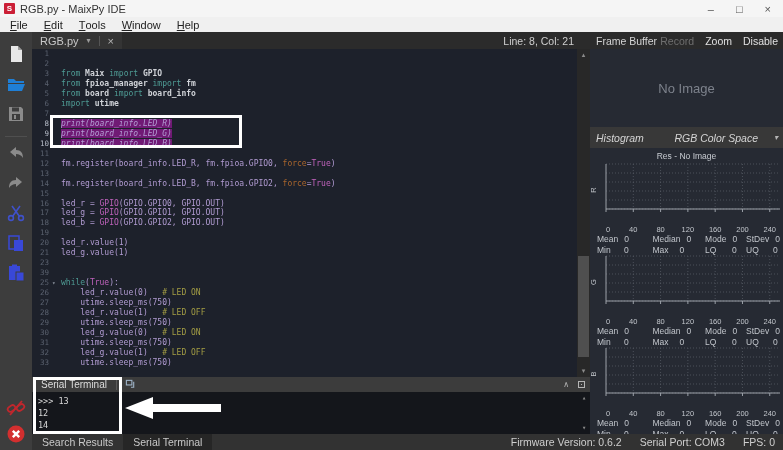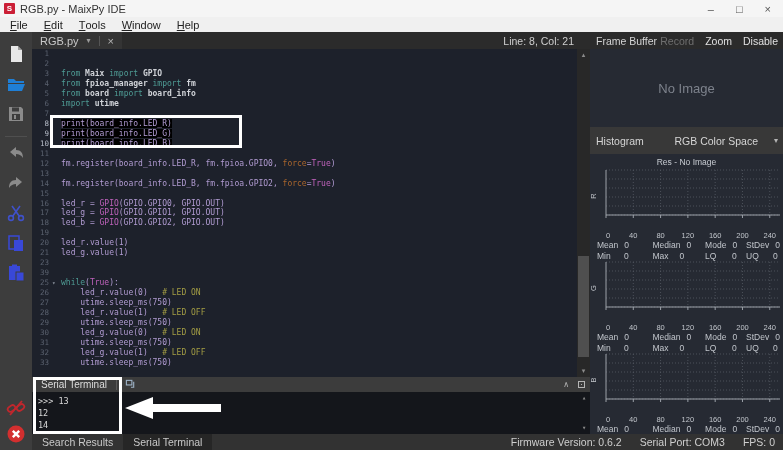--- a/index.html
+++ b/index.html
@@ -44,21 +44,21 @@
   .file-tab .close { color:#b5b5b5; font-size:11px; }
   .line-col { margin-left:auto; padding-right:16px; font-size:10.5px; color:#cfcfcf; }
 
   .editor { position:absolute; left:0; top:17px; width:558px; height:328px; background:#1d212b;
     font-family:"DejaVu Sans Mono", monospace; font-size:8px; overflow:hidden; }
   .code-line { display:flex; height:9.95px; align-items:center; white-space:pre; }
   .gutter { width:20px; flex:0 0 20px; text-align:right; padding-right:3px; color:#59606e; font-size:7.5px; }
   .gutter.sel-num { color:#b6bcc8; }
   .foldcol { width:9px; flex:0 0 9px; color:#8a919c; font-size:6px; line-height:6px; }
   .code-text {}
-  .linesel { background:#000000; }
+  .linesel { background:#701a75;font-style:italic; }
   .tk-k { color:#4e9b94; }
   .tk-m { color:#d0d3d8; font-weight:bold; }
   .tk-d { color:#b29cd3; }
   .tk-o { color:#aa662d; }
   .tk-b { color:#bf62bb; }
   .tk-c { color:#a39d44; }
 
   .editor-scrollbar { position:absolute; right:0; top:17px; width:13px; height:328px; background:#282828; }
   .editor-scrollbar .thumb { position:absolute; left:1px; width:11px; top:63%; height:31%; background:#4f4f4f; }
   .scroll-arrow { position:absolute; left:0; width:13px; text-align:center; color:#8a8a8a; font-size:7px; }
@@ -96,21 +96,21 @@
 
   
   .right-panel { position:absolute; left:590px; top:0; width:193px; height:402px; }
   .fb-header { height:17px; background:#2b2b2b; display:flex; align-items:center; font-size:10.5px; color:#d5d5d5; }
   .fb-title { padding-left:6px; }
   .fb-buttons { margin-left:auto; display:flex; gap:11px; padding-right:5px; }
   .fb-btn { color:#e0e0e0; }
   .fb-btn.disabled { color:#6f6f6f; }
   .fb-view { height:78px; background:#262a33; display:flex; align-items:center; justify-content:center; }
   .no-image { color:#7d828c; font-size:13px; }
-  .hist-header { height:27px; background:#383838; display:flex; align-items:center; font-size:10.5px; color:#d5d5d5; }
+  .hist-header { height:21px; background:#383838; display:flex; align-items:center; font-size:10.5px; color:#d5d5d5;font-style:italic; }
   .hist-title { padding-left:6px; }
   .hist-space { margin-left:auto;text-align:right; }
   .hist-caret { font-size:8px; color:#b5b5b5; margin-left:16px; padding-right:5px; }
   .hist-body { height:290px; background:#262a33; color:#c6cad1; }
   .hist-subtitle { text-align:center; font-size:8.5px; height:13px; padding-top:3px; color:#c8ccd2; }
   .chart-block { height:92px; position:relative; }
   .ticks { position:relative; height:9px; font-size:7.5px; color:#c2c6cc; }
   .ticks span { position:absolute; top:0; transform:translateX(-50%); }
   .stats-row { display:flex; font-size:8.5px; line-height:11px; padding-left:7px; color:#c2c6cc; }
   .stat-cell { display:flex; }

